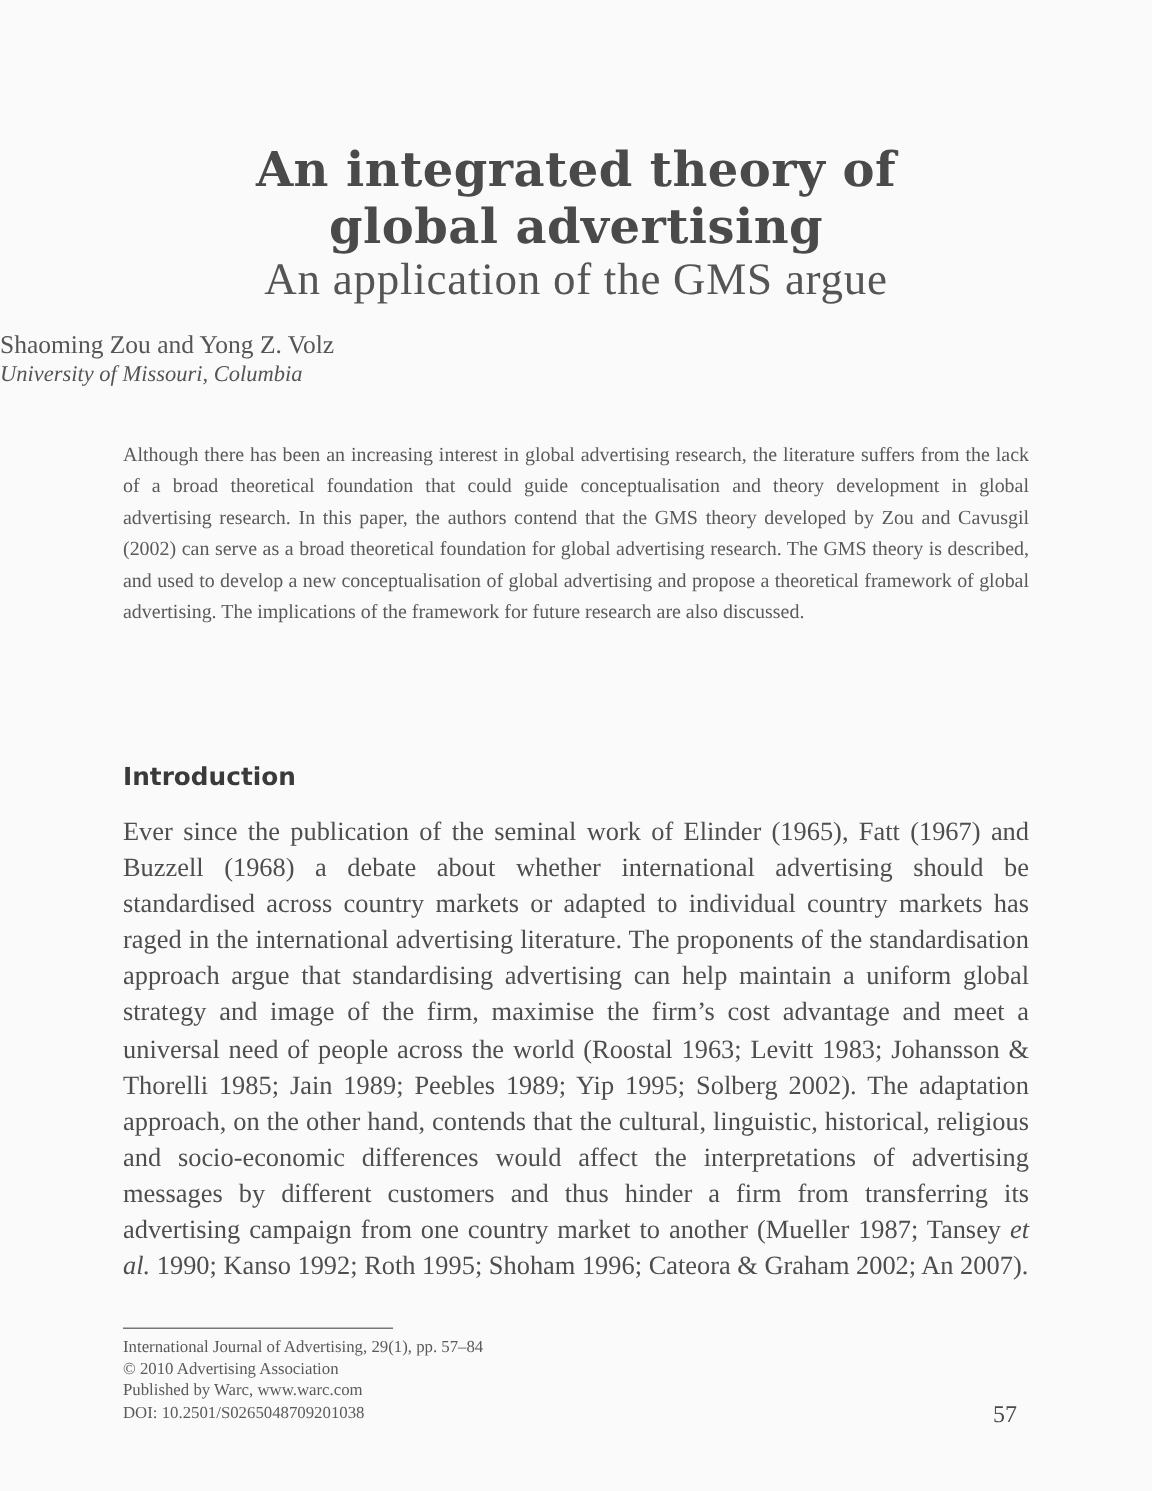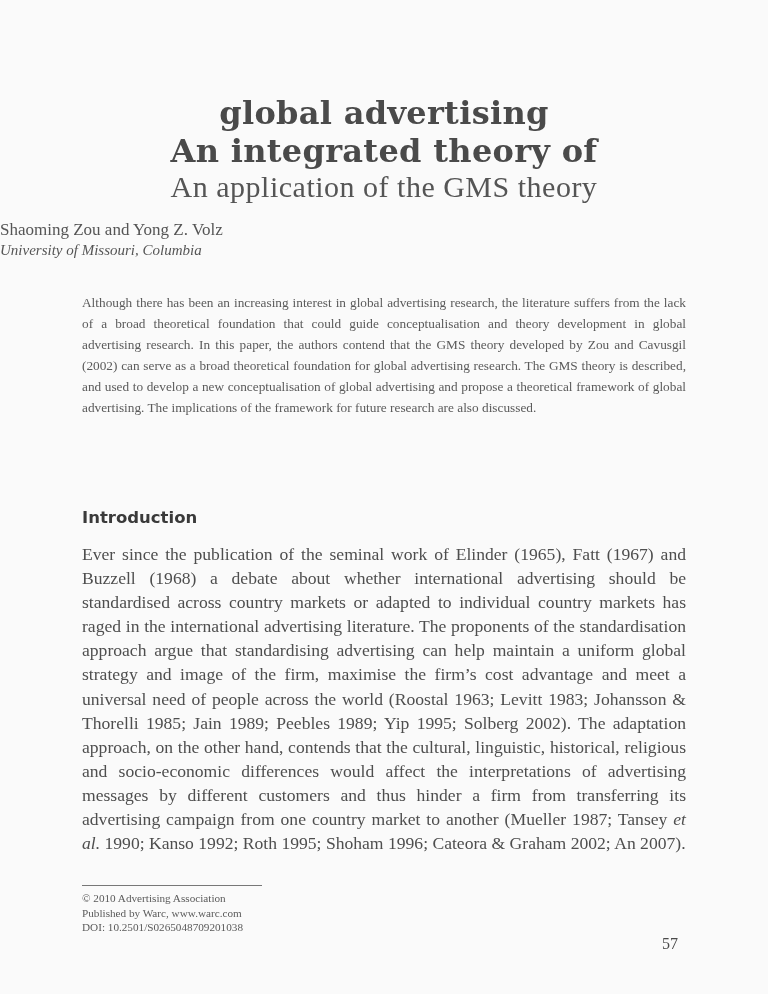--- a/index.html
+++ b/index.html
@@ -115,35 +115,36 @@
       left: 662px;
       top: 935px;
       font-size: 16px;
       color: #4a4a4a;
     }
   </style>
 </head>
 <body>
 
 <div class="title-block">
+  <div class="title">An integrated theory of</div>
   <div class="title">global advertising</div>
-  <div class="title">An integrated theory of</div>
-  <div class="subtitle">An application of the GMS theory</div>
+  <div class="subtitle">An application of the GMS argue</div>
 </div>
 
 <div class="authors">Shaoming Zou and Yong Z. Volz</div>
 <div class="affiliation">University of Missouri, Columbia</div>
 
 <p class="abstract">Although there has been an increasing interest in global advertising research, the literature suffers from the lack of a broad theoretical foundation that could guide conceptualisation and theory development in global advertising research. In this paper, the authors contend that the GMS theory developed by Zou and Cavusgil (2002) can serve as a broad theoretical foundation for global advertising research. The GMS theory is described, and used to develop a new conceptualisation of global advertising and propose a theoretical framework of global advertising. The implications of the framework for future research are also discussed.</p>
 
 <h2 class="section-heading">Introduction</h2>
 
 <p class="body-text"><span>Ever since the publication of the seminal work of Elinder (1965), Fatt (1967) and Buzzell (1968) a debate about whether international advertising should be standardised across country markets or adapted to individual country markets has raged in the international advertising literature. The proponents of the standardisation approach argue that standardising advertising can help maintain a uniform global strategy and image of the firm, maximise the firm’s cost advantage and meet a universal need of people across the world (Roostal 1963; Levitt 1983; Johansson &amp; Thorelli 1985; Jain 1989; Peebles 1989; Yip 1995; Solberg 2002). The adaptation approach, on the other hand, contends that the cultural, linguistic, historical, religious and socio-economic differences would affect the interpretations of advertising messages by different customers and thus hinder a firm from transferring its advertising campaign from one country market to another (Mueller 1987; Tansey </span><em>et al.</em><span> 1990; Kanso 1992; Roth 1995; Shoham 1996; Cateora &amp; Graham 2002; An 2007).</span></p>
 
 <div class="footnote-rule"></div>
 
 <div class="footnote">
+  <div>International Journal of Advertising, 29(1), pp. 57–84</div>
   <div>© 2010 Advertising Association</div>
   <div>Published by Warc, www.warc.com</div>
   <div>DOI: 10.2501/S0265048709201038</div>
 </div>
 
 <div class="page-number">57</div>
 
 </body></html>

